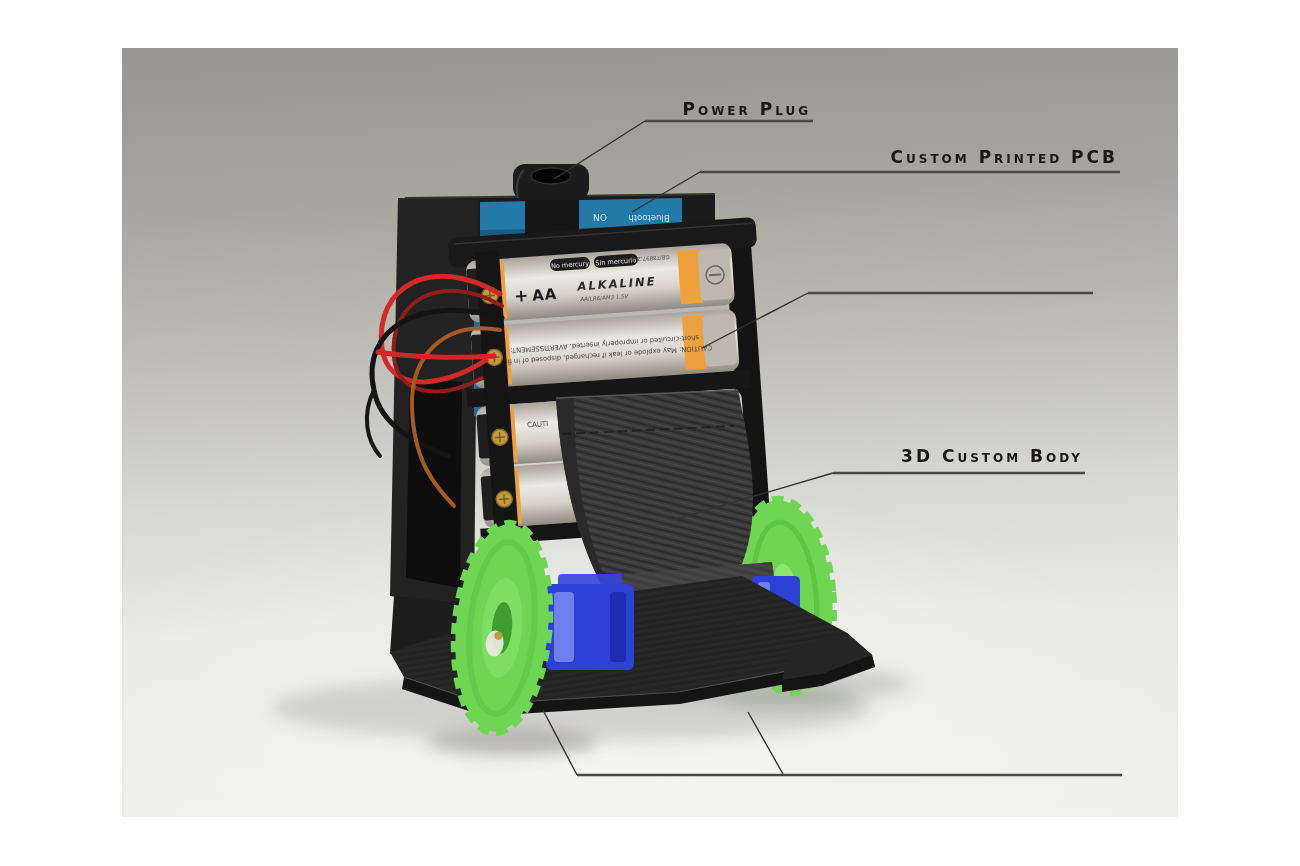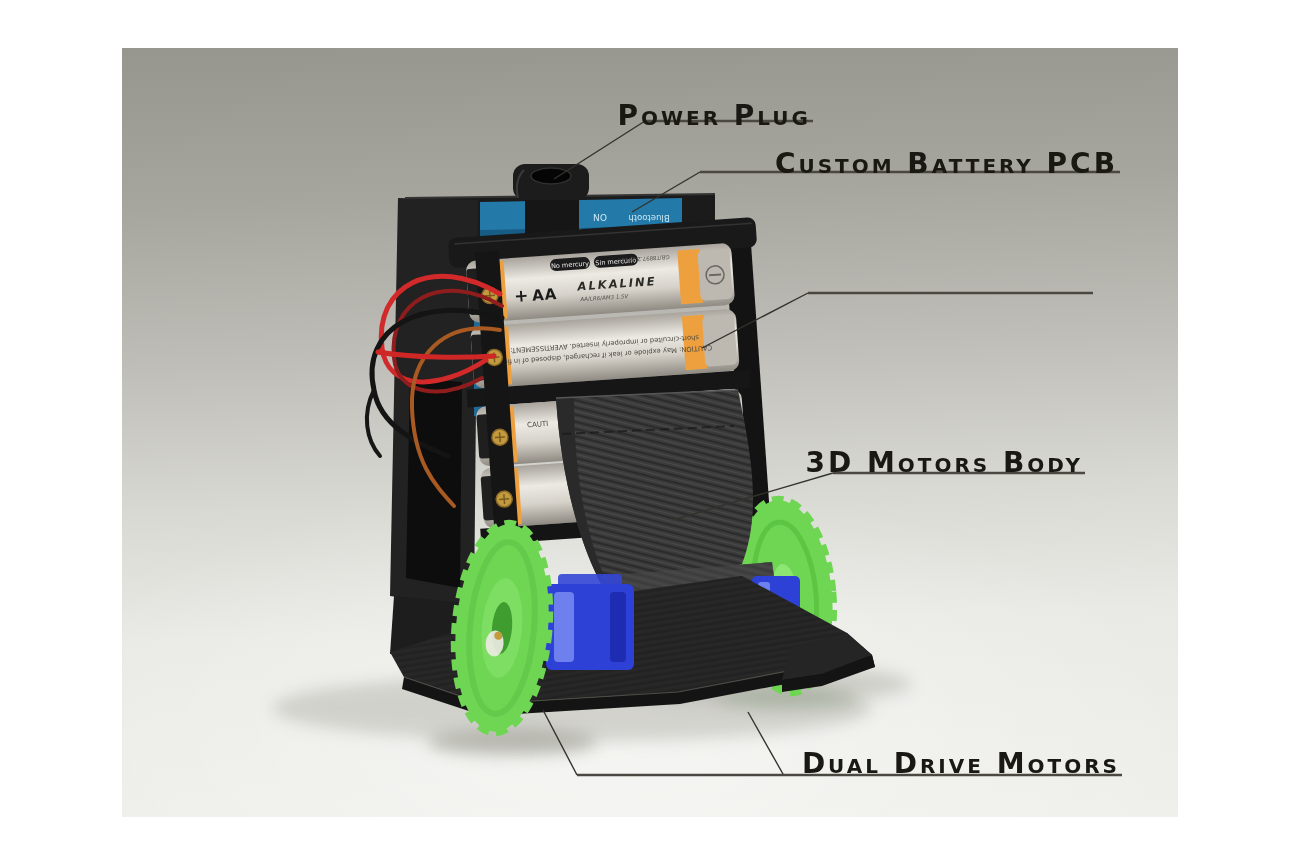--- a/index.html
+++ b/index.html
@@ -4,21 +4,21 @@
 <style>
   html,body{margin:0;padding:0;background:#ffffff;}
   .canvas{position:relative;width:1300px;height:866px;background:#ffffff;overflow:hidden;
           font-family:"DejaVu Sans","Liberation Sans",sans-serif;}
   .photo{position:absolute;left:122px;top:48px;width:1056px;height:769px;overflow:hidden;
          background:
            radial-gradient(90% 55% at 46% 90%, rgba(255,255,255,0.45), rgba(255,255,255,0) 62%),
            linear-gradient(178deg,#96958e 0%,#a6a59e 20%,#bfbeb8 40%,#d9d9d3 58%,#e9eae5 74%,#eff0eb 100%);}
   .art{position:absolute;left:0;top:0;}
   .callout{position:absolute;white-space:nowrap;color:#1a1813;
-           font-variant:small-caps;font-weight:700;font-size:28px;letter-spacing:3px;
+           font-variant:small-caps;font-weight:700;font-size:17px;letter-spacing:3px;
            text-align:right;}
 </style>
 </head>
 <body>
 
 <div class="canvas">
   <div class="photo">
 
     <svg class="art" width="1056" height="769" viewBox="0 0 1056 769">
       <defs>
@@ -236,23 +236,20 @@
         <path d="M1000,727 L455,727" stroke="#4a4840" stroke-width="2.4" fill="none"></path>
         <path d="M455,727 L421,662" stroke="#34322c" stroke-width="1.4" fill="none"></path>
         <path d="M661,726 L626,664" stroke="#34322c" stroke-width="1.4" fill="none"></path>
       </g>
     </svg>
 
     <div class="callout" style="top:51px;right:367px;">
       <span>Power Plug</span>
     </div>
     <div class="callout" style="top:99px;right:60px;">
-      <span>Custom Battery PCB</span>
+      <span>Custom Printed PCB</span>
     </div>
     <div class="callout" style="top:398px;right:95px;">
-      <span>3D Motors Body</span>
-    </div>
-    <div class="callout" style="top:699px;right:58px;">
-      <span>Dual Drive Motors</span>
+      <span>3D Custom Body</span>
     </div>
 
   </div>
 </div>
 
 </body></html>

